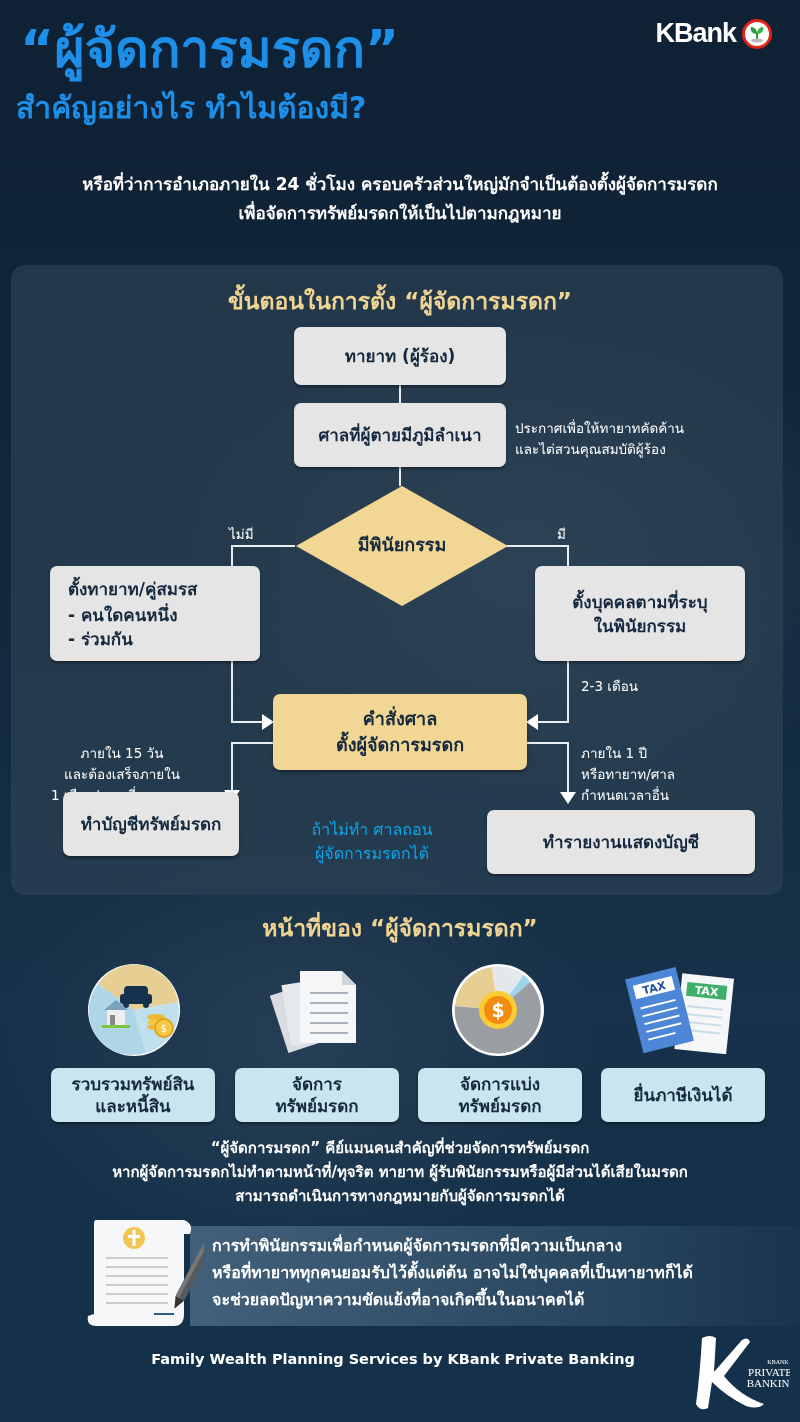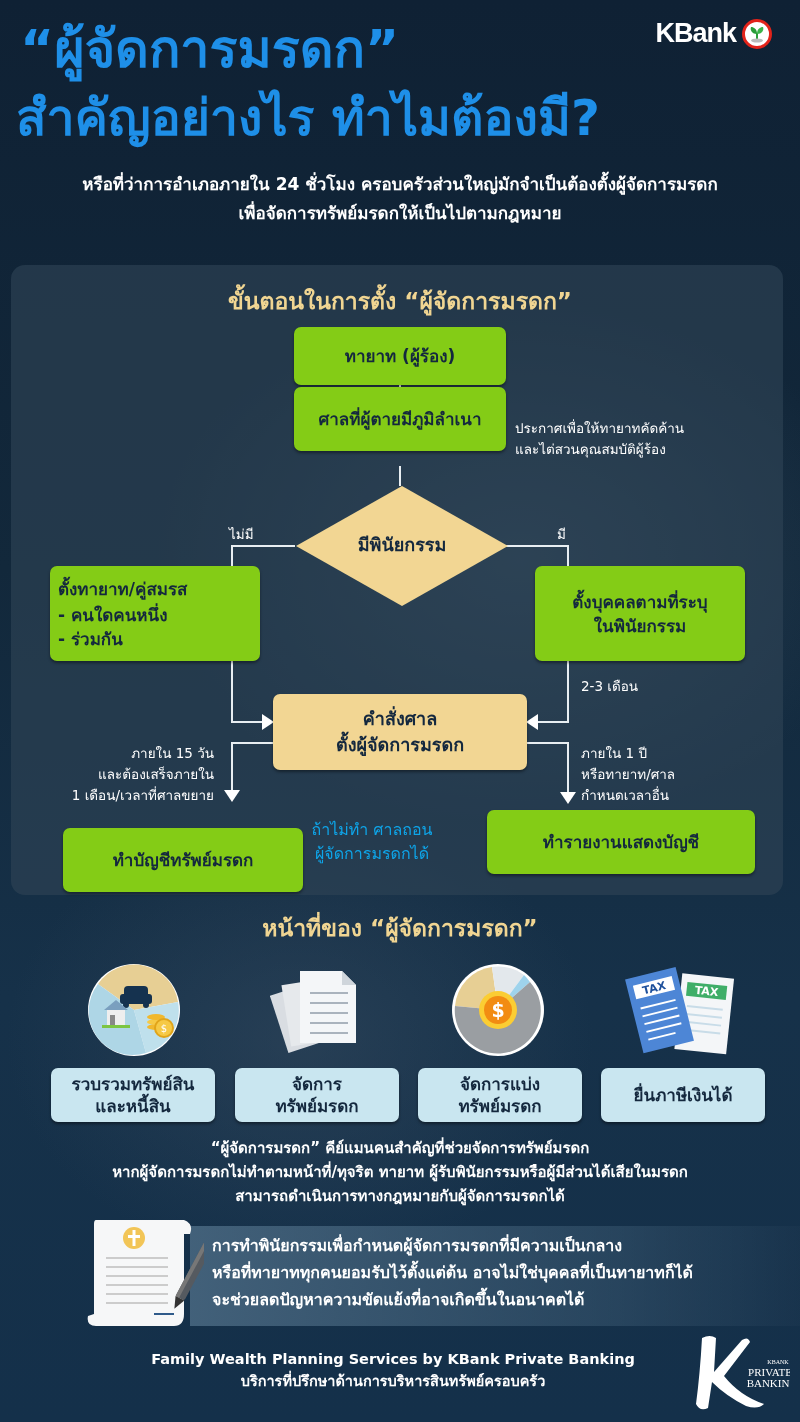--- a/index.html
+++ b/index.html
@@ -19,21 +19,21 @@
       linear-gradient(180deg, #0f2134 0%, #12283b 40%, #163149 70%, #14304a 100%);
   }
   .abs { position: absolute; }
 
   
   .title1 {
     left: 20px; top: 22px; font-size: 52px; font-weight: bold; color: #1e8fe8;
     letter-spacing: 0px; line-height: 1.05;
   }
   .title2 {
-    left: 16px; top: 92px; font-size: 50px; font-weight: bold; color: #1e8fe8;
+    left: 16px; top: 92px; font-size: 30px; font-weight: bold; color: #1e8fe8;
     line-height: 1.05;
   }
   .kbank {
     right: 28px; top: 18px; display: flex; align-items: center; gap: 6px;
   }
   .kbank-text { font-size: 27px; font-weight: bold; color: #fff; letter-spacing: -1px; font-family: "Liberation Sans", sans-serif; }
   .kbank-logo {
     width: 30px; height: 30px; border-radius: 50%; background: #fff; border: 3px solid #e2231a;
     display: flex; align-items: center; justify-content: center;
   }
@@ -45,27 +45,27 @@
   
   .panel {
     left: 11px; top: 265px; width: 772px; height: 630px;
     background: rgba(46, 67, 86, 0.62);
     border-radius: 14px;
   }
   .section-title {
     left: 0; width: 800px; text-align: center; color: #f0d592; font-weight: bold; font-size: 23px;
   }
   .box {
-    position: absolute; background: #84cc16; color: #14283e; border-radius: 7px;
+    position: absolute; background: #e5e5e5; color: #14283e; border-radius: 7px;
     display: flex; align-items: center; justify-content: center; text-align: center;
     font-size: 17px; font-weight: bold; line-height: 24px;
     box-shadow: 0 2px 3px rgba(0,0,0,0.4);
   }
   .box.gold { background: #f2d693; }
-  .box.left-align { justify-content: flex-start; text-align: left; padding-left: 8px; flex-direction: column; align-items: flex-start; justify-content: center; }
+  .box.left-align { justify-content: flex-start; text-align: left; padding-left: 18px; flex-direction: column; align-items: flex-start; justify-content: center; }
   .note { position: absolute; font-size: 13.5px; color: #fff; line-height: 21px; }
   .note.right { text-align: right; }
   .note.cyan { color: #0ea5e9; font-size: 16px; text-align: center; line-height: 24px; }
   .line { position: absolute; background: #e8eef2; }
   .arrow-r { position: absolute; width: 0; height: 0; border-top: 8px solid transparent; border-bottom: 8px solid transparent; border-left: 12px solid #fff; }
   .arrow-l { position: absolute; width: 0; height: 0; border-top: 8px solid transparent; border-bottom: 8px solid transparent; border-right: 12px solid #fff; }
   .arrow-d { position: absolute; width: 0; height: 0; border-left: 8px solid transparent; border-right: 8px solid transparent; border-top: 12px solid #fff; }
   .diamond-wrap { position: absolute; left: 294px; top: 484px; width: 216px; height: 124px; }
   .diamond-text { position: absolute; left: 0; width: 216px; top: 46px; text-align: center; color: #14283e; font-weight: bold; font-size: 18px; }
 
@@ -136,21 +136,21 @@
 <div class="arrow-l" style="left:526px; top:714px;"></div>
 
 <div class="line" style="left:231px; top:742px; width:42px; height:2px;"></div>
 <div class="line" style="left:231px; top:742px; width:2px; height:48px;"></div>
 <div class="arrow-d" style="left:224px; top:790px;"></div>
 <div class="line" style="left:527px; top:742px; width:42px; height:2px;"></div>
 <div class="line" style="left:567px; top:742px; width:2px; height:50px;"></div>
 <div class="arrow-d" style="left:560px; top:792px;"></div>
 
 <div class="box" style="left:294px; top:327px; width:212px; height:58px;">ทายาท (ผู้ร้อง)</div>
-<div class="box" style="left:294px; top:387px; width:212px; height:64px;">ศาลที่ผู้ตายมีภูมิลำเนา</div>
+<div class="box" style="left:294px; top:403px; width:212px; height:64px;">ศาลที่ผู้ตายมีภูมิลำเนา</div>
 <div class="note" style="left:515px; top:418px;">
   <div>ประกาศเพื่อให้ทายาทคัดค้าน</div>
   <div>และไต่สวนคุณสมบัติผู้ร้อง</div>
 </div>
 
 <div class="diamond-wrap">
   <svg width="216" height="124" viewBox="0 0 216 124">
     <polygon points="108,2 214,62 108,122 2,62" fill="#f2d693"></polygon>
   </svg>
   <div class="diamond-text">มีพินัยกรรม</div>
@@ -167,32 +167,32 @@
   <div>ตั้งบุคคลตามที่ระบุ</div>
   <div>ในพินัยกรรม</div>
 </div>
 <div class="note" style="left:581px; top:676px;">2-3 เดือน</div>
 
 <div class="box gold" style="left:273px; top:694px; width:254px; height:76px; flex-direction:column; font-size:18px; line-height:26px;">
   <div>คำสั่งศาล</div>
   <div>ตั้งผู้จัดการมรดก</div>
 </div>
 
-<div class="note right" style="left:30px; width:184px; top:743px;">
+<div class="note right" style="left:30px; width:184px; top:743px;text-align:center;">
   <div>ภายใน 15 วัน</div>
   <div>และต้องเสร็จภายใน</div>
   <div>1 เดือน/เวลาที่ศาลขยาย</div>
 </div>
 <div class="note" style="left:581px; top:743px;">
   <div>ภายใน 1 ปี</div>
   <div>หรือทายาท/ศาล</div>
   <div>กำหนดเวลาอื่น</div>
 </div>
 
-<div class="box" style="left:63px; top:828px; width:240px; height:64px;">ทำบัญชีทรัพย์มรดก</div>
+<div class="box" style="left:63px; top:792px; width:176px; height:64px;">ทำบัญชีทรัพย์มรดก</div>
 <div class="note cyan" style="left:292px; width:160px; top:818px;">
   <div>ถ้าไม่ทำ ศาลถอน</div>
   <div>ผู้จัดการมรดกได้</div>
 </div>
 <div class="box" style="left:487px; top:810px; width:268px; height:64px; flex-direction:column;">
   <div>ทำรายงานแสดงบัญชี</div>
 </div>
 
 <div class="abs section-title" style="top:910px;">หน้าที่ของ “ผู้จัดการมรดก”</div>
 
@@ -303,20 +303,19 @@
   </g>
 </svg>
 <div class="abs will-text">
   <div>การทำพินัยกรรมเพื่อกำหนดผู้จัดการมรดกที่มีความเป็นกลาง</div>
   <div>หรือที่ทายาททุกคนยอมรับไว้ตั้งแต่ต้น อาจไม่ใช่บุคคลที่เป็นทายาทก็ได้</div>
   <div>จะช่วยลดปัญหาความขัดแย้งที่อาจเกิดขึ้นในอนาคตได้</div>
 </div>
 
 <div class="abs footer">
   <div>Family Wealth Planning Services by KBank Private Banking</div>
-  <div>บริการที่ปรึกษาด้านการบริหารสินทรัพย์ครอบครัว</div>
 </div>
 <svg class="abs pb-logo" viewBox="0 0 100 80">
   <path d="M12 4 Q20 0 26 4 L24 38 L52 6 Q58 2 60 8 L34 42 Q50 62 74 70 Q68 76 56 72 Q36 62 22 48 L18 74 Q10 78 6 70 Q10 40 12 4Z" fill="#ffffff"></path>
   <text x="88" y="30" font-size="6" text-anchor="middle" fill="#fff" font-family="Liberation Serif, serif">KBANK</text>
   <text x="80" y="42" font-size="11" text-anchor="middle" fill="#fff" font-family="Liberation Serif, serif">PRIVATE</text>
   <text x="82" y="53" font-size="11" text-anchor="middle" fill="#fff" font-family="Liberation Serif, serif">BANKING</text>
 </svg>
 
 </body></html>

